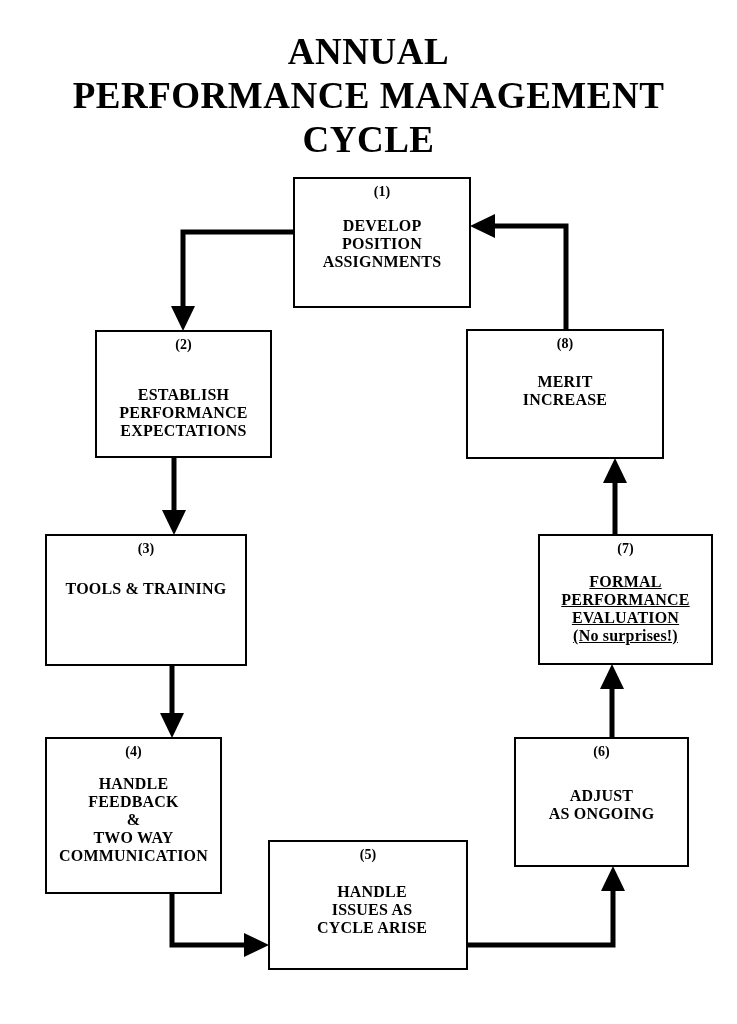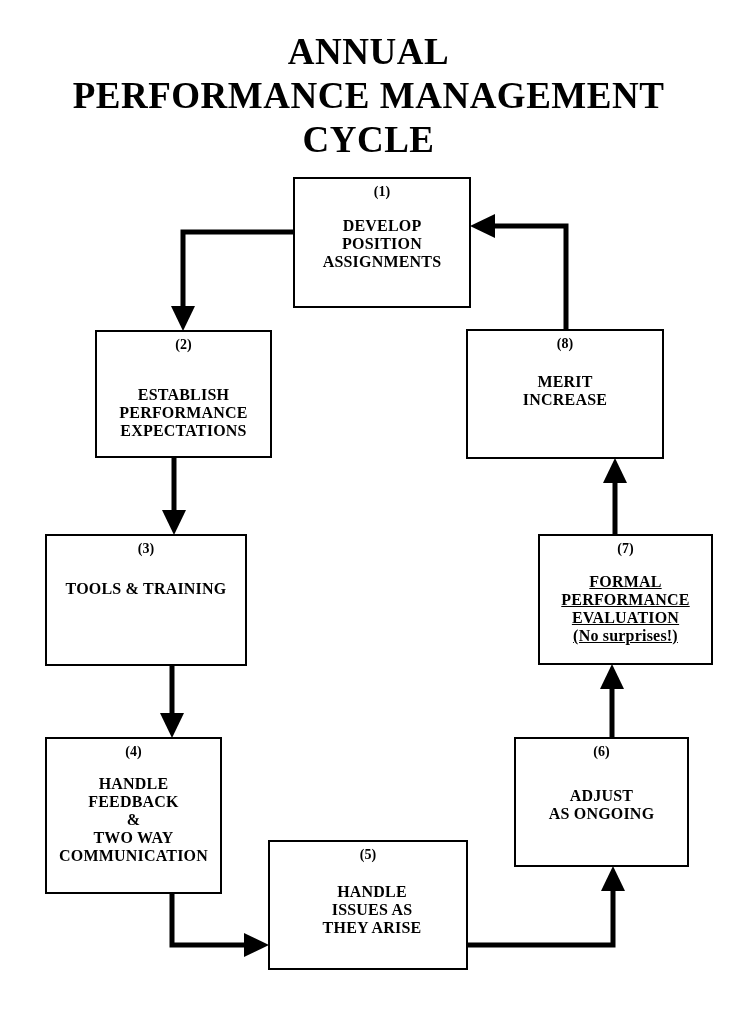--- a/index.html
+++ b/index.html
@@ -187,21 +187,21 @@
       <span class="ln">TWO WAY</span>
       <span class="ln">COMMUNICATION</span>
     </span>
   </div>
 
   <div class="node-box" id="box-5">
     <span class="node-number">(5)</span>
     <span class="node-label">
       <span class="ln">HANDLE</span>
       <span class="ln">ISSUES AS</span>
-      <span class="ln">THEY ARISE</span>
+      <span class="ln">CYCLE ARISE</span>
     </span>
   </div>
 
   <div class="node-box" id="box-6">
     <span class="node-number">(6)</span>
     <span class="node-label">
       <span class="ln">ADJUST</span>
       <span class="ln">AS ONGOING</span>
     </span>
   </div>

